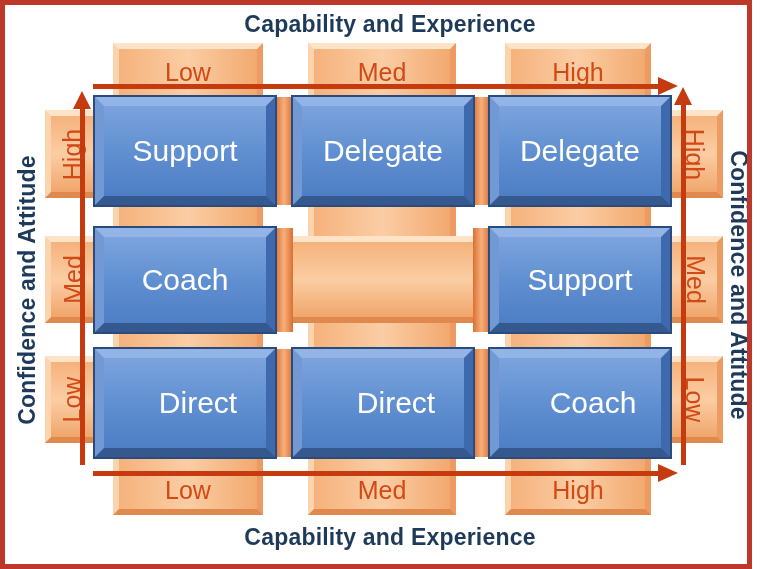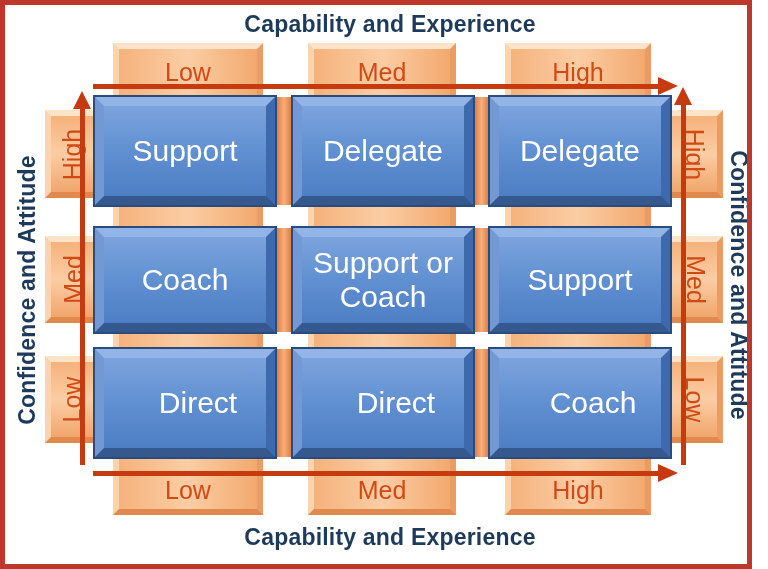--- a/index.html
+++ b/index.html
@@ -151,20 +151,19 @@
   <div class="axline ln-right"></div>
   <div class="arrow ar-right a-top"></div>
   <div class="arrow ar-right a-bottom"></div>
   <div class="arrow ar-up a-left"></div>
   <div class="arrow ar-up a-right"></div>
 
   <div class="cell cc1 cr1">Support</div>
   <div class="cell cc2 cr1">Delegate</div>
   <div class="cell cc3 cr1">Delegate</div>
   <div class="cell cc1 cr2">Coach</div>
-  <div class="cell cc2 cr2">Support or Coach</div>
   <div class="cell cc3 cr2">Support</div>
   <div class="cell cc1 cr3">Direct</div>
   <div class="cell cc2 cr3">Direct</div>
   <div class="cell cc3 cr3">Coach</div>
 
   <div class="frame"></div>
 </div>
 
 </body></html>

